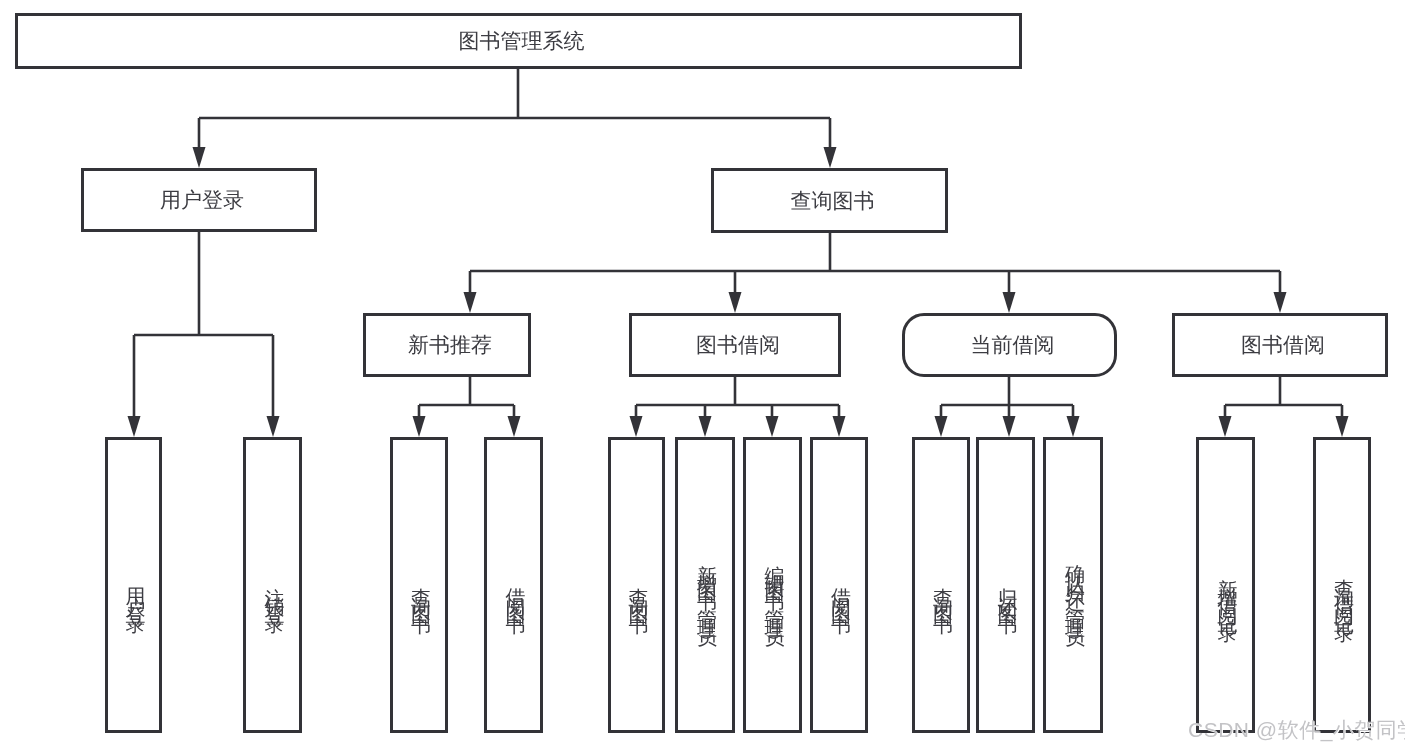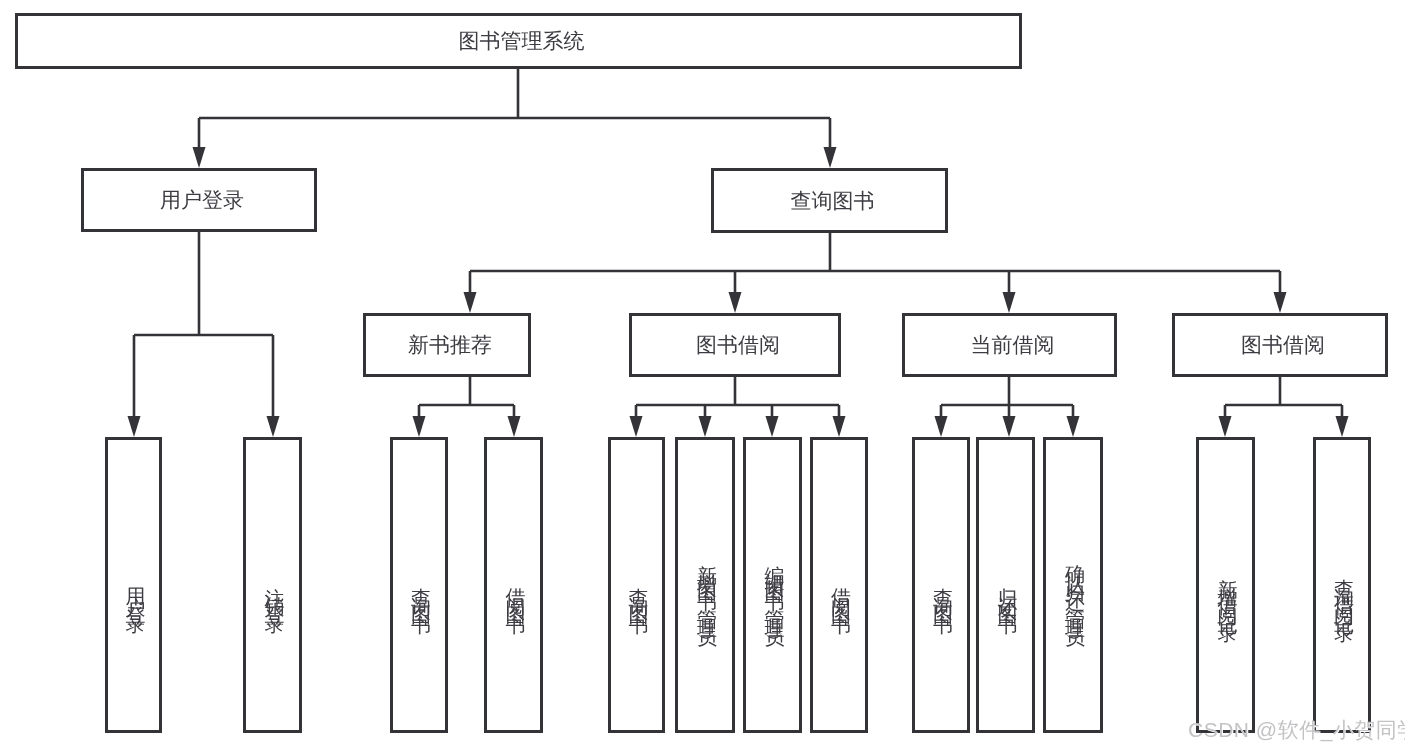--- a/index.html
+++ b/index.html
@@ -101,21 +101,21 @@
   <div class="box hbox" style="left:711px;top:168px;width:237px;height:65px;">
     <span class="lbl">查询图书</span>
   </div>
 
   <div class="box hbox" style="left:363px;top:313px;width:168px;height:64px;">
     <span class="lbl">新书推荐</span>
   </div>
   <div class="box hbox" style="left:629px;top:313px;width:212px;height:64px;">
     <span class="lbl">图书借阅</span>
   </div>
-  <div class="box hbox" style="left:902px;top:313px;width:215px;height:64px;">
+  <div class="box hbox" style="left:902px;top:313px;width:215px;height:64px;border-radius:22px;">
     <span class="lbl">当前借阅</span>
   </div>
   <div class="box hbox" style="left:1172px;top:313px;width:216px;height:64px;">
     <span class="lbl">图书借阅</span>
   </div>
 
   <div class="box vbox" style="left:105px;top:437px;width:57px;height:296px;">
     <span class="lbl">用户登录</span>
   </div>
   <div class="box vbox" style="left:243px;top:437px;width:59px;height:296px;">

